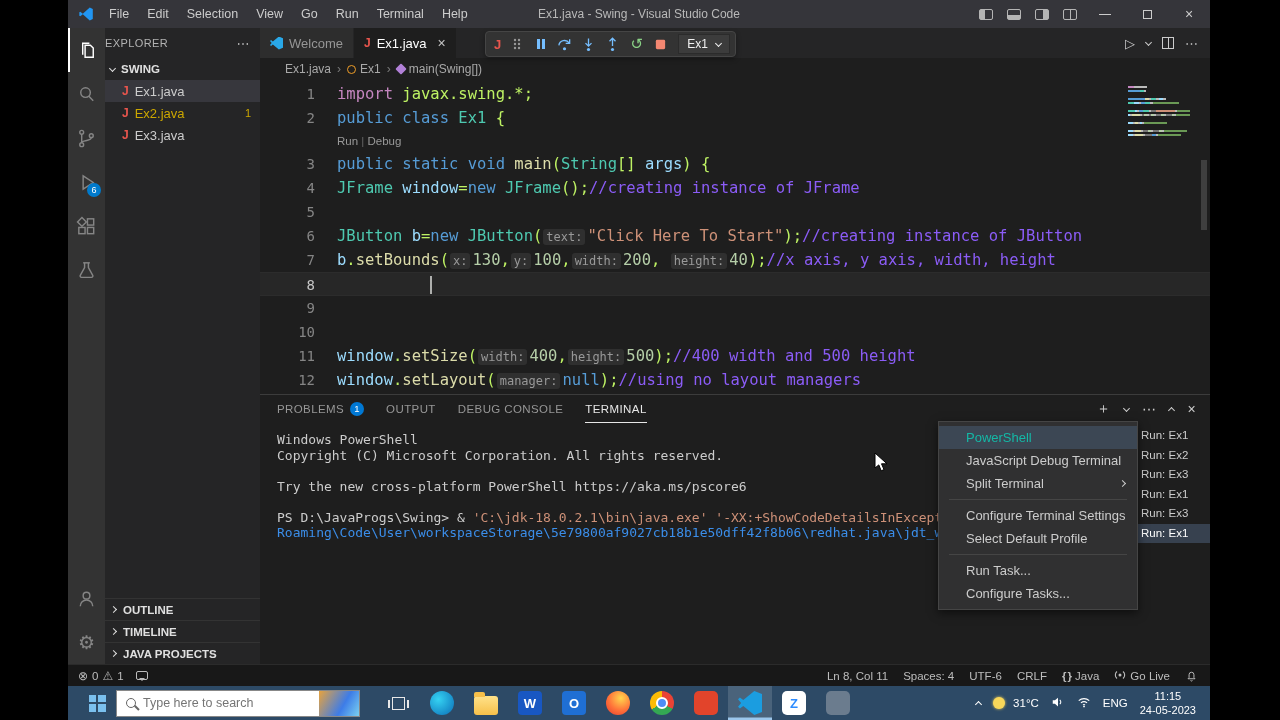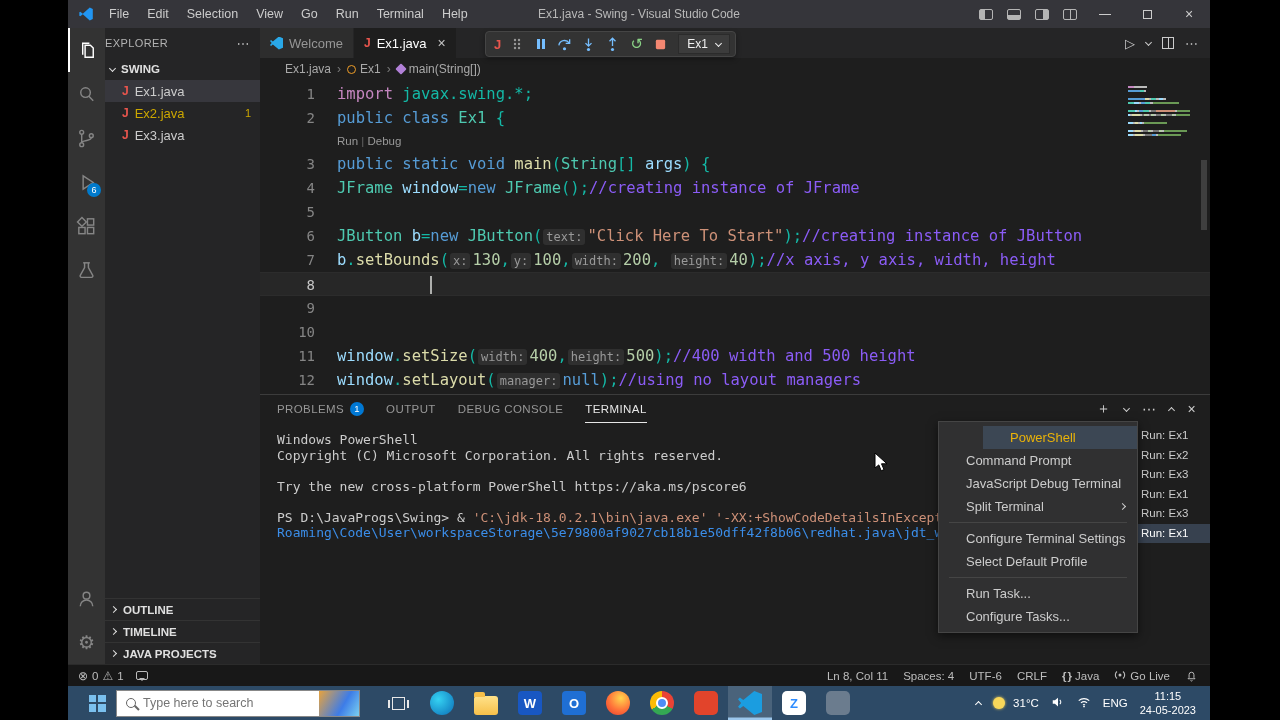--- a/index.html
+++ b/index.html
@@ -75,21 +75,21 @@
 .crow{display:flex;height:24px;line-height:24px;font-family:"DejaVu Sans Mono",monospace;font-size:15.5px;white-space:pre;}
 .crow .ln{width:55px;text-align:right;color:#858585;font-size:14px;flex:none;}
 .crow .ctext{padding-left:22px;position:relative;}
 .crow.current{background:rgba(255,255,255,.045);border-top:1px solid #2c2c2c;border-bottom:1px solid #2c2c2c;}
 .crow.current .ln{color:#c6c6c6;}
 .crow.lens{height:22px;line-height:22px;}
 .codelens{font-family:"Liberation Sans",sans-serif;font-size:11.5px;color:#999;}
 .lens-link{color:#999999;}
 .lens-sep{color:#666;}
 .cursor{position:absolute;left:115px;top:3px;width:1.5px;height:18px;background:#aeafad;}
-.tk-k1{color:#C586C0}.tk-k2{color:#569CD6}.tk-ty{color:#4EC9B0}.tk-fn{color:#DCDCAA}.tk-vr{color:#9CDCFE}.tk-st{color:#CE9178}.tk-nm{color:#B5CEA8}.tk-cm{color:#8b5cf6}.tk-pl{color:#14b8a6}
+.tk-k1{color:#C586C0}.tk-k2{color:#569CD6}.tk-ty{color:#4EC9B0}.tk-fn{color:#DCDCAA}.tk-vr{color:#9CDCFE}.tk-st{color:#CE9178}.tk-nm{color:#B5CEA8}.tk-cm{color:#8b5cf6}.tk-pl{color:#bef264}
 .tk-ih{background:rgba(255,255,255,.08);color:#999;font-size:12px;border-radius:3px;padding:1px 3px;margin:0 2px 0 1px;}
 .minimap{position:absolute;top:2px;right:20px;width:62px;background:#1e1e1e;padding-top:3px;z-index:3;}
 .mrow{height:4px;display:flex;overflow:hidden;}
 .mbar{height:2px;margin-top:1px;flex:none;display:inline-block;}
 .m-k1{background:#C586C0}.m-k2{background:#569CD6}.m-ty{background:#4EC9B0}.m-fn{background:#DCDCAA}.m-vr{background:#9CDCFE}.m-st{background:#CE9178}.m-nm{background:#B5CEA8}.m-cm{background:#6A9955}.m-pl{background:#bbb}.m-ih{background:#777}
 .vscroll{position:absolute;right:3px;top:80px;width:6px;height:70px;background:rgba(150,150,150,.28);z-index:4;}
 
 
 .panel{height:270px;border-top:1px solid #3c3c3c;display:flex;flex-direction:column;flex:none;}
 .panel-header{height:28px;display:flex;align-items:center;padding-left:17px;gap:22px;font-size:11.5px;color:#969696;letter-spacing:.4px;flex:none;}
@@ -101,21 +101,21 @@
 .terminal-out{flex:1;padding:9px 0 0 17px;font-family:"DejaVu Sans Mono",monospace;font-size:13px;line-height:15.5px;overflow:hidden;}
 .t-line{white-space:pre;}
 .t-pl{color:#cccccc}.t-cmd{color:#ce9178}.t-link{color:#3b8eea}
 .terminal-instances{width:77px;flex:none;padding-top:3px;font-size:11.5px;color:#ccc;}
 .ti{height:19.5px;line-height:19.5px;padding-left:8px;white-space:nowrap;}
 .ti.selected{background:#37414f;color:#fff;}
 
 
 .ctx-menu{position:absolute;left:870px;top:421px;width:200px;background:#303031;border:1px solid #454545;box-shadow:0 3px 9px rgba(0,0,0,.55);padding:4px 0;z-index:50;font-size:13px;color:#cccccc;}
 .ctx-item{height:23px;line-height:23px;padding-left:27px;position:relative;}
-.ctx-item.hl{background:#3c4754;color:#eab308;margin-left:44px;}
+.ctx-item.hl{background:#3c4754;color:#14b8a6;}
 .ctx-sep{height:1px;background:#454545;margin:4px 10px;}
 .ctx-item .sub{position:absolute;right:12px;top:9px;}
 
 
 .statusbar{height:22px;background:#181818;border-top:1px solid #2b2b2b;display:flex;align-items:center;color:#bdbdbd;font-size:11.5px;padding:0 12px 0 10px;}
 .sb-left{display:flex;gap:12px;align-items:center;}
 .sb-item{display:flex;align-items:center;gap:4px;white-space:nowrap;}
 .sb-right{margin-left:auto;display:flex;gap:15px;align-items:center;}
 .err-ic,.warn-ic{font-size:12px;}
 .bubble{width:12px;height:9px;border:1.2px solid #bdbdbd;border-radius:2px;position:relative;display:inline-block;}
@@ -369,21 +369,21 @@
             <span>Ex1.java</span>
           </span>
           <span class="bc-sep">›</span>
           <span class="bc-item">
             <span class="sym-class"></span>
             <span>Ex1</span>
           </span>
           <span class="bc-sep">›</span>
           <span class="bc-item">
             <span class="sym-method"></span>
-            <span>main(String[])</span>
+            <span>main(Swing[])</span>
           </span>
         </div>
 
       <div class="editor">
         <div class="code-rows" id="code-rows">
             <div class="crow"><span class="ln">1</span><span class="ctext"><span class="tk-k1">import </span><span class="tk-pl">javax.swing.*;</span></span></div>
             <div class="crow"><span class="ln">2</span><span class="ctext"><span class="tk-k2">public class </span><span class="tk-ty">Ex1 </span><span class="tk-pl">{</span></span></div>
             <div class="crow lens"><span class="ln"></span><span class="ctext codelens"><span class="lens-link">Run</span><span class="lens-sep"> | </span><span class="lens-link">Debug</span></span></div>
             <div class="crow"><span class="ln">3</span><span class="ctext"><span class="tk-k2">public static void </span><span class="tk-fn">main</span><span class="tk-pl">(</span><span class="tk-ty">String</span><span class="tk-pl">[] </span><span class="tk-vr">args</span><span class="tk-pl">) {</span></span></div>
             <div class="crow"><span class="ln">4</span><span class="ctext"><span class="tk-ty">JFrame </span><span class="tk-vr">window</span><span class="tk-pl">=</span><span class="tk-k2">new </span><span class="tk-ty">JFrame</span><span class="tk-pl">();</span><span class="tk-cm">//creating instance of JFrame</span></span></div>
@@ -661,21 +661,20 @@
       <span class="tray-clock">
         <div>11:15</div>
         <div>24-05-2023</div>
       </span>
     </div>
   </div>
 
   <div class="ctx-menu">
     <div id="ctx-items">
         <div class="ctx-item hl"><span>PowerShell</span></div>
-        <div class="ctx-item"><span>Command Prompt</span></div>
         <div class="ctx-item"><span>JavaScript Debug Terminal</span></div>
         <div class="ctx-item"><span>Split Terminal</span><span class="chev r sub"></span></div>
         <div class="ctx-sep"></div>
         <div class="ctx-item"><span>Configure Terminal Settings</span></div>
         <div class="ctx-item"><span>Select Default Profile</span></div>
         <div class="ctx-sep"></div>
         <div class="ctx-item"><span>Run Task...</span></div>
         <div class="ctx-item"><span>Configure Tasks...</span></div>
       </div>
   </div>

